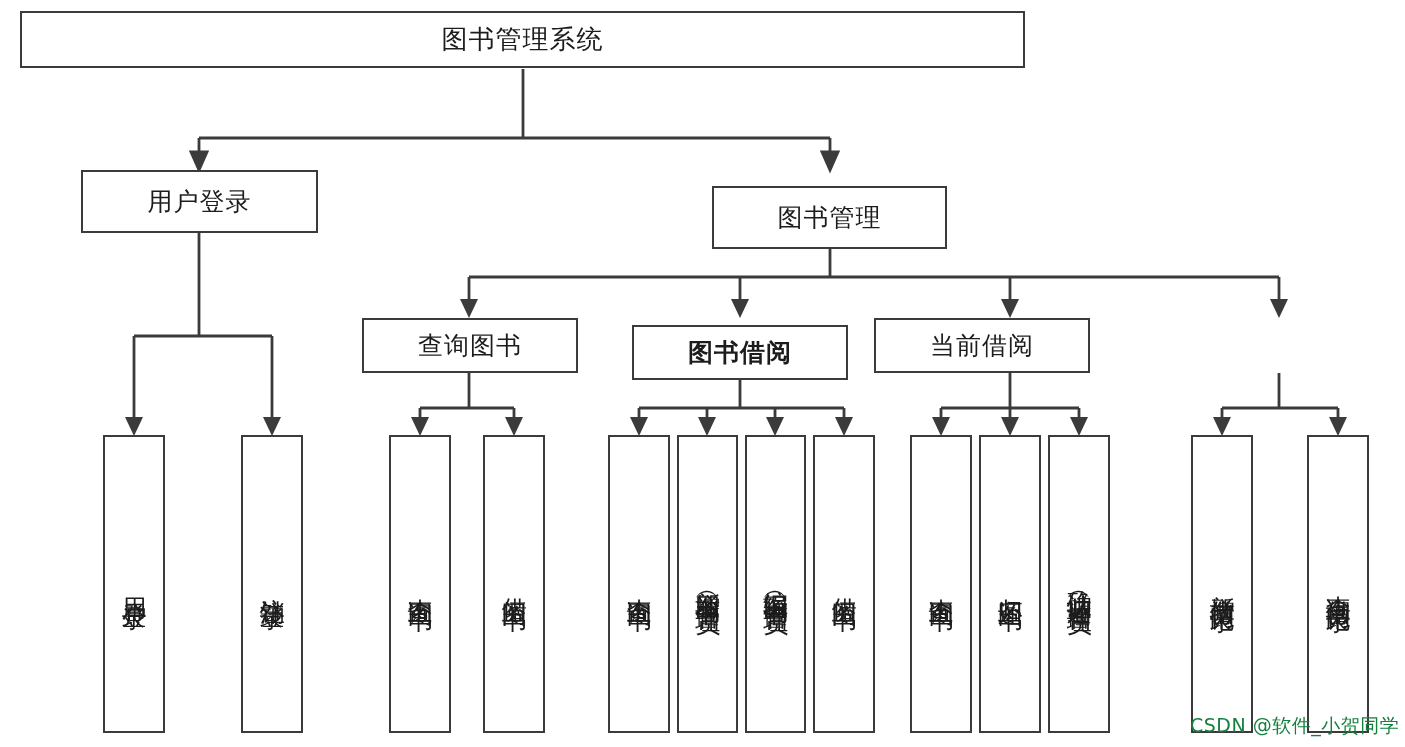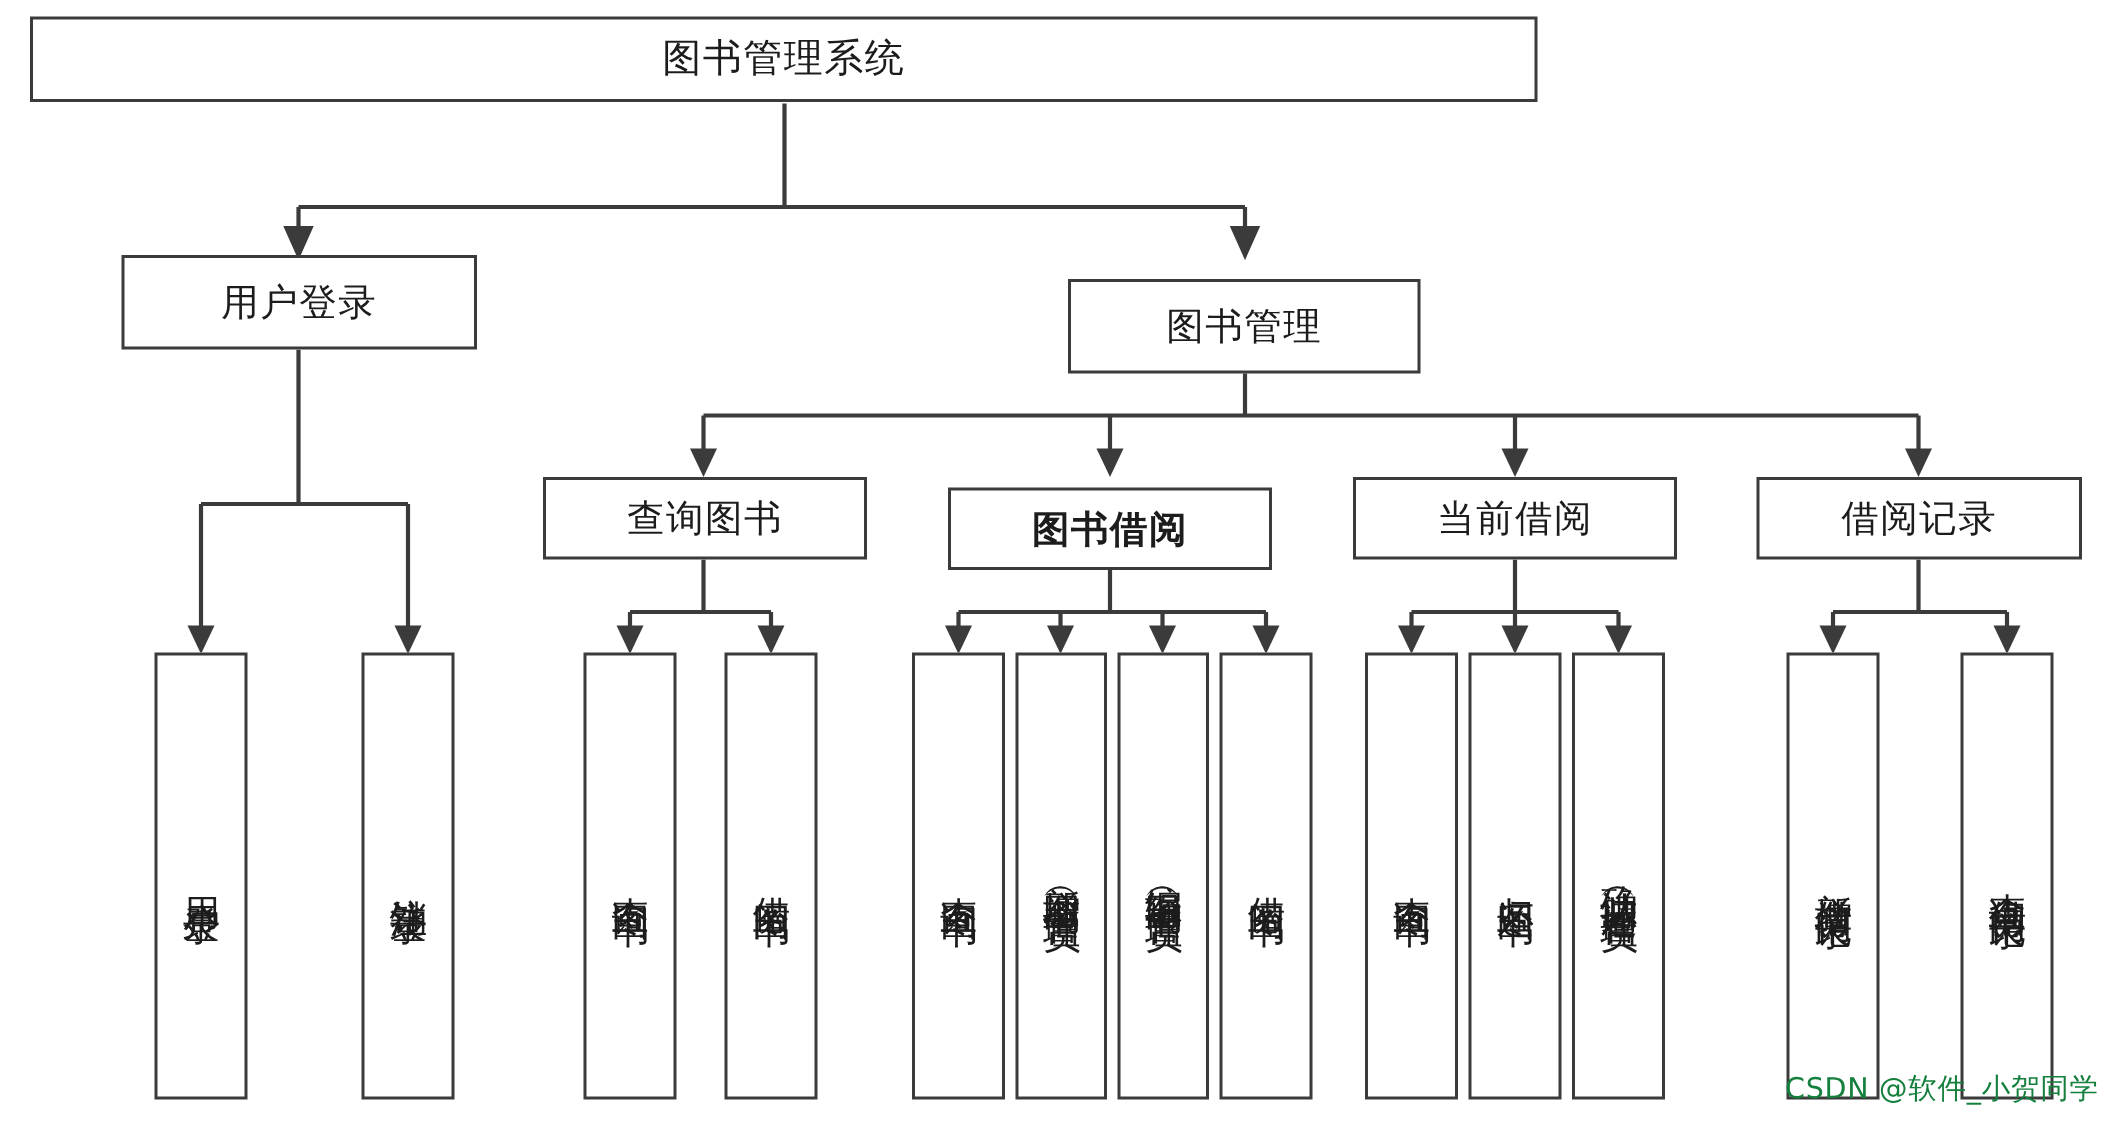--- a/index.html
+++ b/index.html
@@ -182,25 +182,22 @@
   <div class="node h" style="left:712px; top:186px; width:235px; height:63px;">
     <span>图书管理</span>
   </div>
 
   <div class="node h" style="left:362px; top:318px; width:216px; height:55px;">
     <span>查询图书</span>
   </div>
   <div class="node h" style="left:632px; top:325px; width:216px; height:55px;font-weight:bold;">
     <span>图书借阅</span>
   </div>
-  <div class="node h" style="left:902px; top:318px; width:216px; height:55px;">
+  <div class="node h" style="left:874px; top:318px; width:216px; height:55px;">
     <span>当前借阅</span>
-  </div>
-  <div class="node h" style="left:1171px; top:318px; width:217px; height:55px;">
-    <span>借阅记录</span>
   </div>
 
   <div class="node v" style="left:103px; top:435px; width:62px; height:298px;">
     <span class="vtxt">用户登录</span>
   </div>
   <div class="node v" style="left:241px; top:435px; width:62px; height:298px;">
     <span class="vtxt">注销登录</span>
   </div>
 
   <div class="node v" style="left:389px; top:435px; width:62px; height:298px;">

